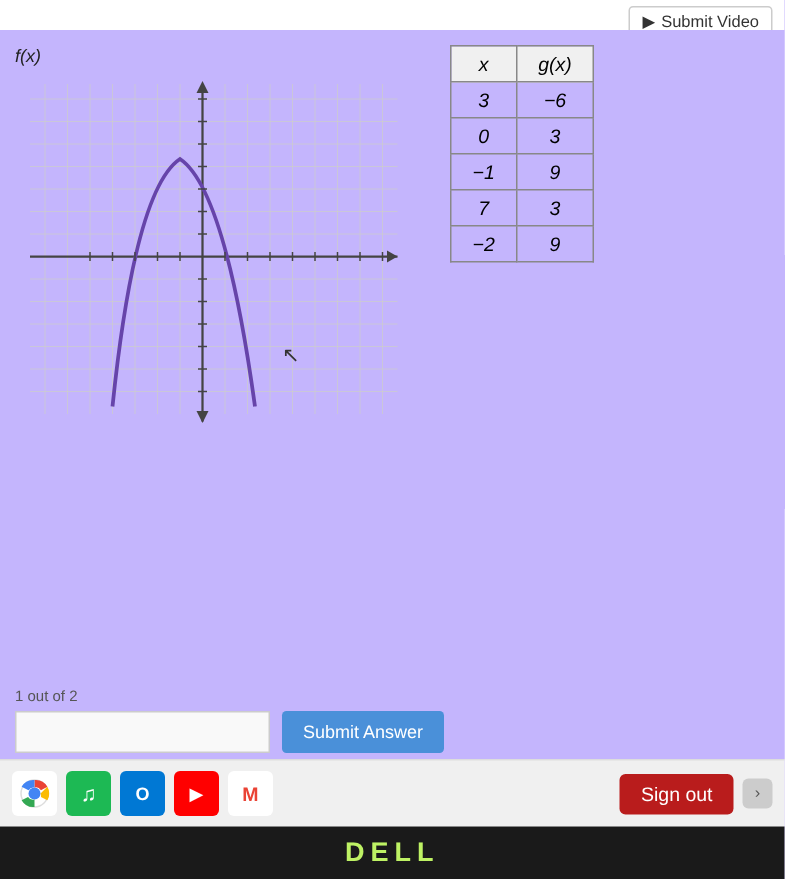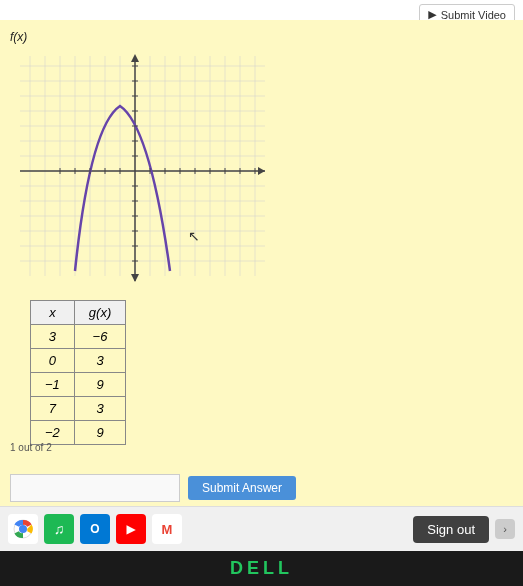--- a/index.html
+++ b/index.html
@@ -34,23 +34,23 @@
       color: #333;
     }
 
     
     .main-content {
       position: absolute;
       top: 20px;
       left: 0;
       right: 0;
       bottom: 80px;
-      background: #fef9c3;
-      display: flex;
-      flex-direction: column;
+      background: #c4b5fd;
+      display: flex;
+      flex-direction: row;
       align-items: flex-start;
       padding: 10px 10px 0 10px;
     }
 
     
     .graph-section {
       flex: 0 0 270px;
       position: relative;
     }
     .graph-label {
@@ -103,25 +103,24 @@
       bottom: 80px;
       left: 0;
       right: 0;
       padding: 4px 10px;
       display: flex;
       flex-direction: column;
     }
     .progress-text {
       font-size: 10px;
       color: #555;
-      margin-bottom: 21px;
+      margin-bottom: 4px;
     }
     .input-row {
       display: flex;
-      align-items: center;
       gap: 8px;
     }
     .answer-input {
       width: 170px;
       height: 28px;
       border: 1px solid #ccc;
       background: #f9f9f9;
       padding: 2px 6px;
       font-size: 13px;
       outline: none;
@@ -161,21 +160,21 @@
       cursor: pointer;
     }
     .chrome-icon { background: #fff; }
     .spotify-icon { background: #1db954; }
     .outlook-icon { background: #0078d4; }
     .youtube-icon { background: #ff0000; }
     .gmail-icon { background: #fff; }
 
     .sign-out-btn {
       margin-left: auto;
-      background: #404040;
+      background: #b91c1c;
       color: #fff;
       border: none;
       border-radius: 4px;
       padding: 6px 14px;
       font-size: 13px;
       cursor: pointer;
       font-weight: 500;
     }
     .taskbar-more {
       background: #ccc;
@@ -195,21 +194,21 @@
       bottom: 0;
       left: 0;
       right: 0;
       height: 35px;
       background: #1a1a1a;
       display: flex;
       align-items: center;
       justify-content: center;
     }
     .dell-logo {
-      color: #22c55e;
+      color: #bef264;
       font-size: 18px;
       font-weight: bold;
       letter-spacing: 4px;
     }
 
     
     .graph-svg {
       width: 260px;
       height: 240px;
     }

